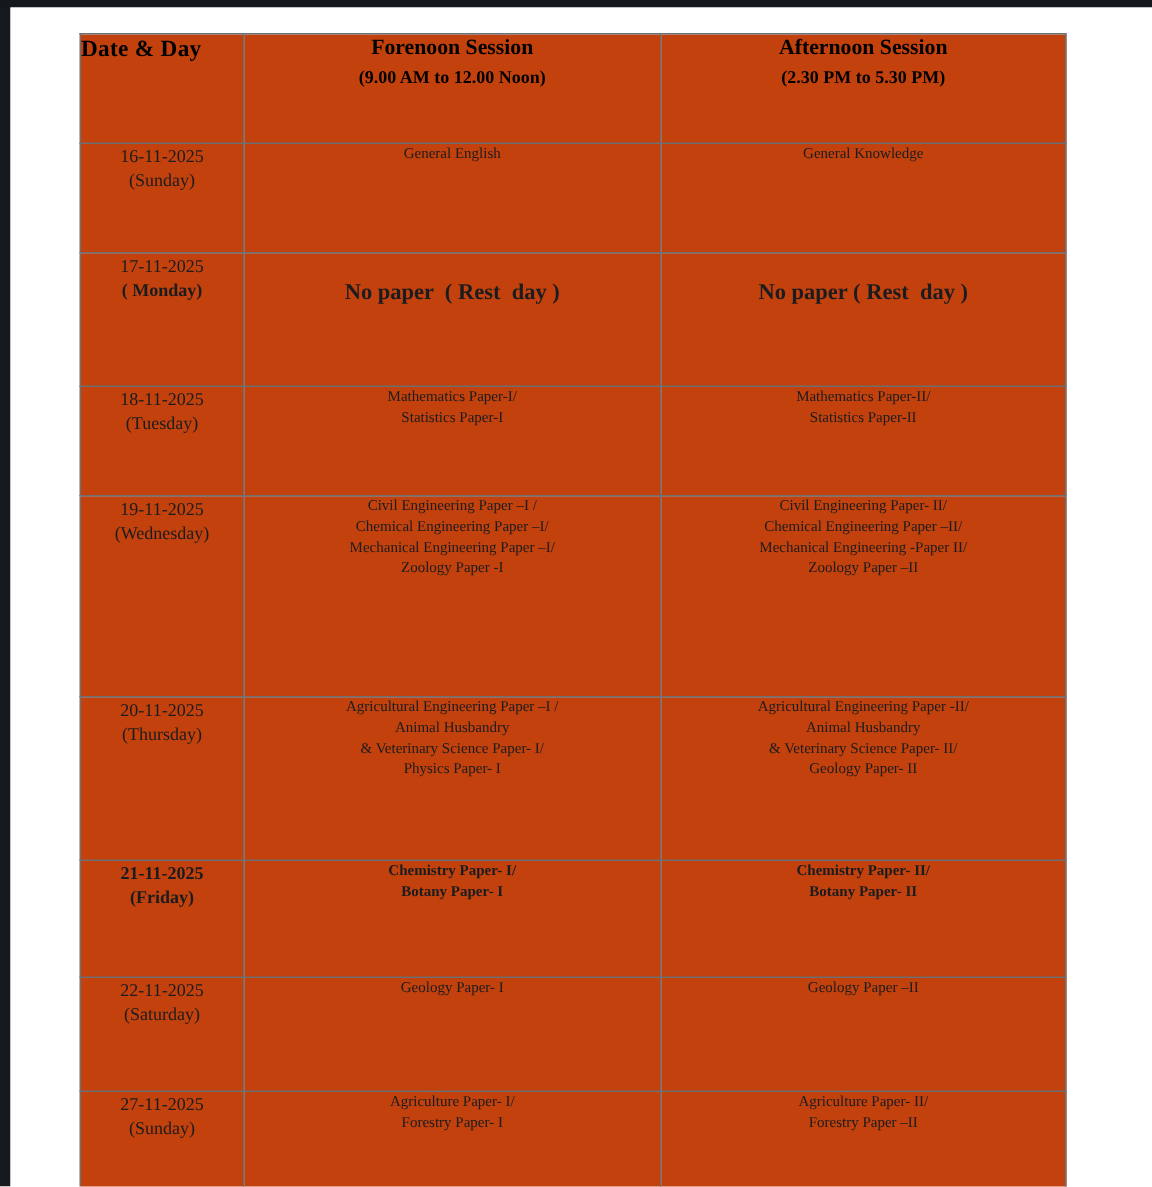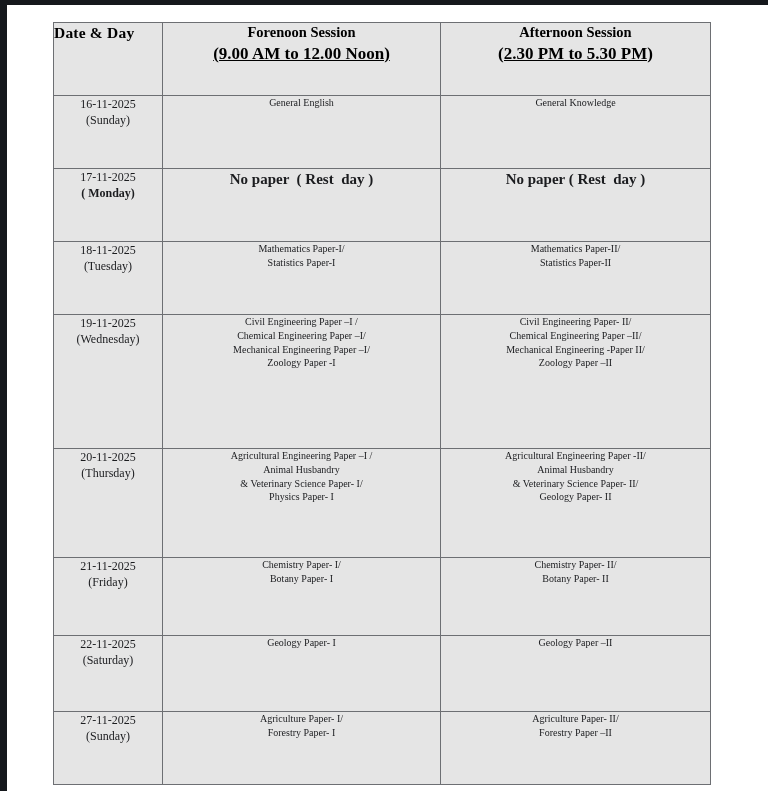--- a/index.html
+++ b/index.html
@@ -53,21 +53,21 @@
     table-layout: fixed;
     width: 657px;
     background: #ffffff;
   }
 
   table.timetable td,
   table.timetable th {
     border: 1px solid #6d6f73;
     vertical-align: top;
     padding: 0;
-    background: #e5e5e5;
+    background: #c2410c;
   }
 
   
   col.col-date { width: 109px; }
   col.col-forenoon { width: 278px; }
   col.col-afternoon { width: 270px; }
 
   
   .hdr-row th {
     height: 72px;
@@ -86,22 +86,21 @@
     font-weight: bold;
     font-size: 14.5px;
     text-align: center;
     padding: 14px 8px 0 8px;
     color: #000000;
     line-height: 1.35;
   }
   .hdr-session .session-time {
     display: block;
     font-weight: bold;
-    font-size: 17px;
-    text-decoration: underline;
+    font-size: 12px;
   }
 
   
   .cell-date {
     text-align: center;
     font-size: 12px;
     color: #1b1c1f;
     padding: 14px 4px 0 4px;
     line-height: 1.35;
     white-space: nowrap;
@@ -120,29 +119,30 @@
     padding: 13px 3px 0 3px;
     line-height: 1.38;
   }
   .cell-paper .line {
     display: block;
     white-space: pre;
   }
   .cell-paper.rest {
     font-weight: bold;
     font-size: 15px;
+    padding-top: 16px;
   }
 
   
   .r-0 td { height: 72px; }
   .r-1 td { height: 72px; }
   .r-2 td { height: 72px; }
   .r-3 td { height: 133px; }
   .r-4 td { height: 108px; }
-  .r-5 td { height: 77px; }
+  .r-5 td { height: 77px; font-weight: bold; }
   .r-6 td { height: 75px; }
   .r-7 td { height: 72px; }
 </style>
 </head>
 <body>
 
 <div class="page-edge-left"></div>
 <div class="page-edge-top"></div>
 <div class="page-surface"></div>
 

